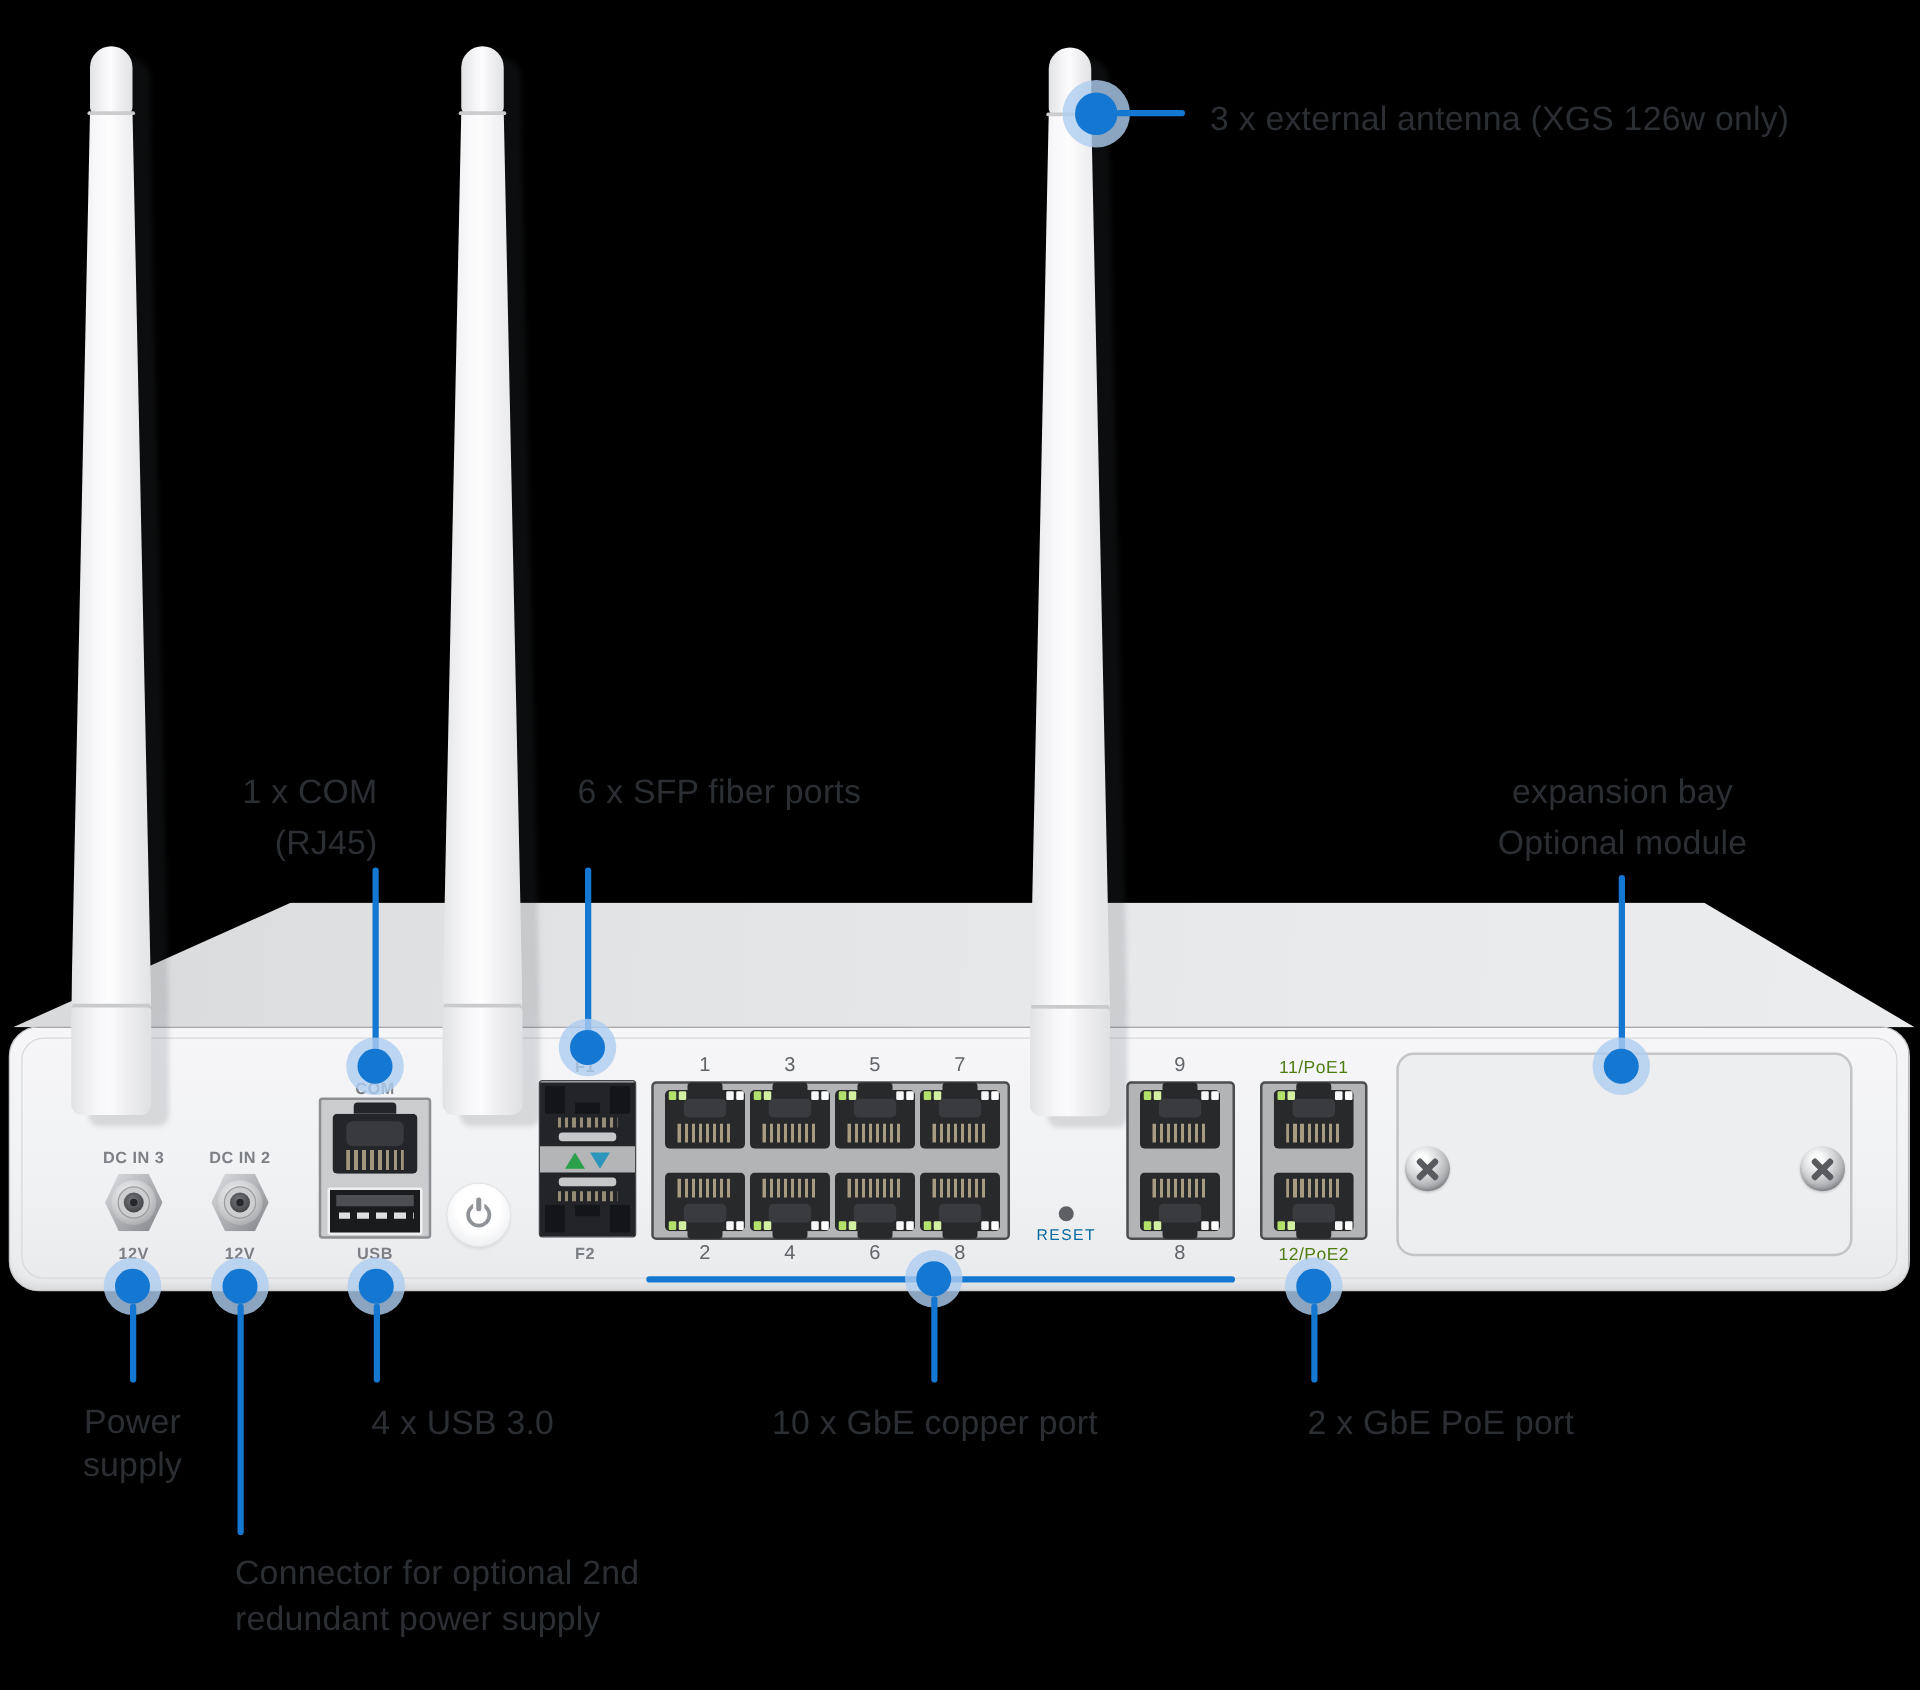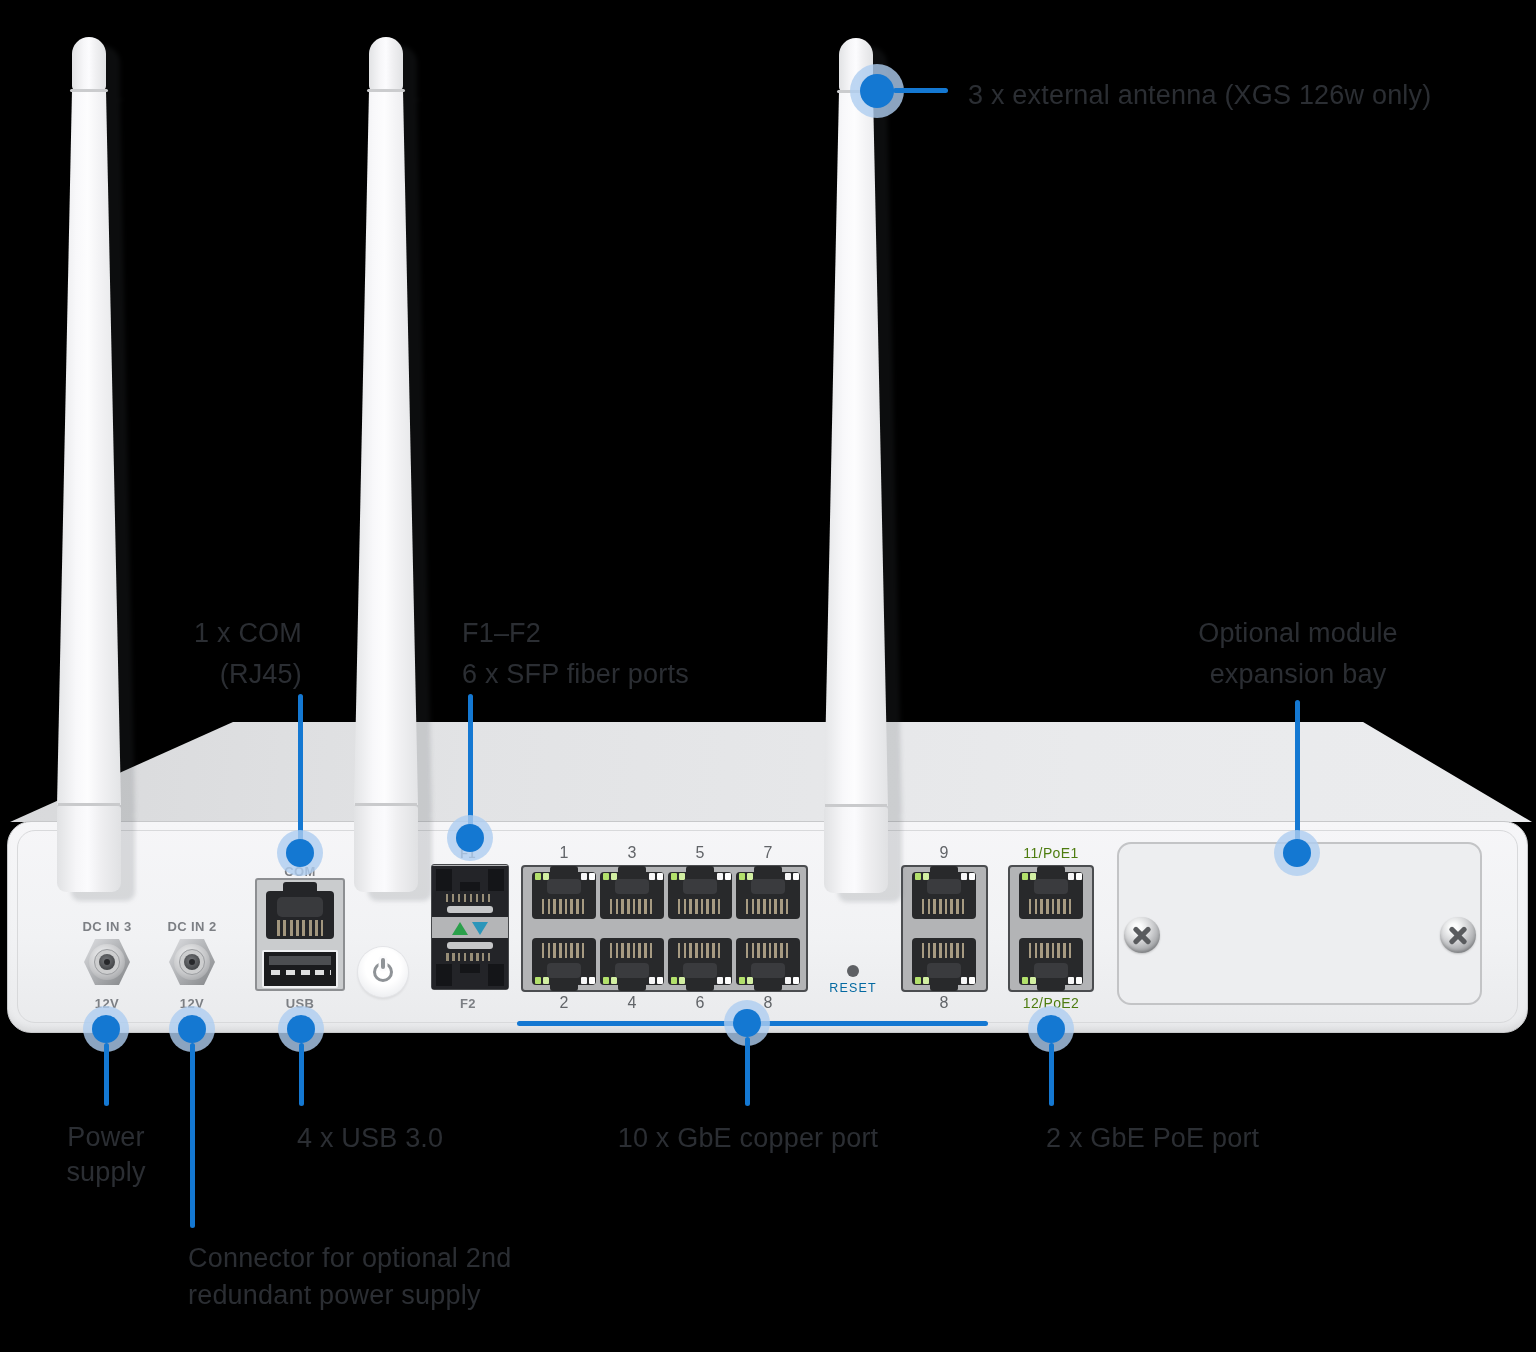--- a/index.html
+++ b/index.html
@@ -274,30 +274,29 @@
 
   <div class="ctext tr" style="left:120px;top:613px;width:182px;line-height:41px">
     <div>1 x COM</div>
     <div>(RJ45)</div>
   </div>
   <div class="stem" style="left:298px;top:694px;height:160px"></div>
   <div class="halo" style="left:277px;top:830px"></div>
   <div class="cdot" style="left:286px;top:839px"></div>
 
   <div class="ctext" style="left:462px;top:613px;line-height:41px">
-    <div>F1–F2</div>
     <div>6 x SFP fiber ports</div>
   </div>
   <div class="stem" style="left:468px;top:694px;height:145px"></div>
   <div class="halo" style="left:447px;top:815px"></div>
   <div class="cdot" style="left:456px;top:824px"></div>
 
   <div class="ctext tc" style="left:1148px;top:613px;width:300px;line-height:41px">
+    <div>expansion bay</div>
     <div>Optional module</div>
-    <div>expansion bay</div>
   </div>
   <div class="stem" style="left:1295px;top:700px;height:154px"></div>
   <div class="halo" style="left:1274px;top:830px"></div>
   <div class="cdot" style="left:1283px;top:839px"></div>
 
   <div class="halo" style="left:83px;top:1006px"></div>
   <div class="cdot" style="left:92px;top:1015px"></div>
   <div class="stem" style="left:104px;top:1043px;height:63px"></div>
   <div class="ctext tc" style="left:26px;top:1120px;width:160px;line-height:35px">
     <div>Power</div>

